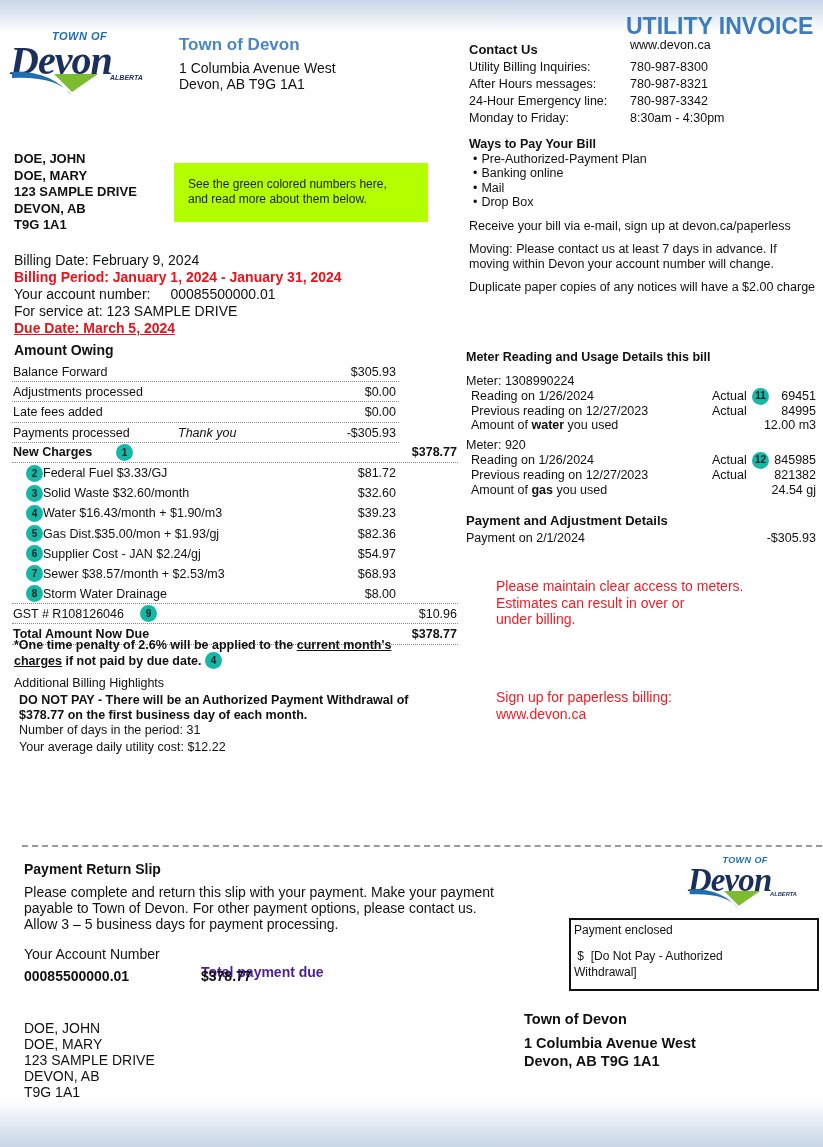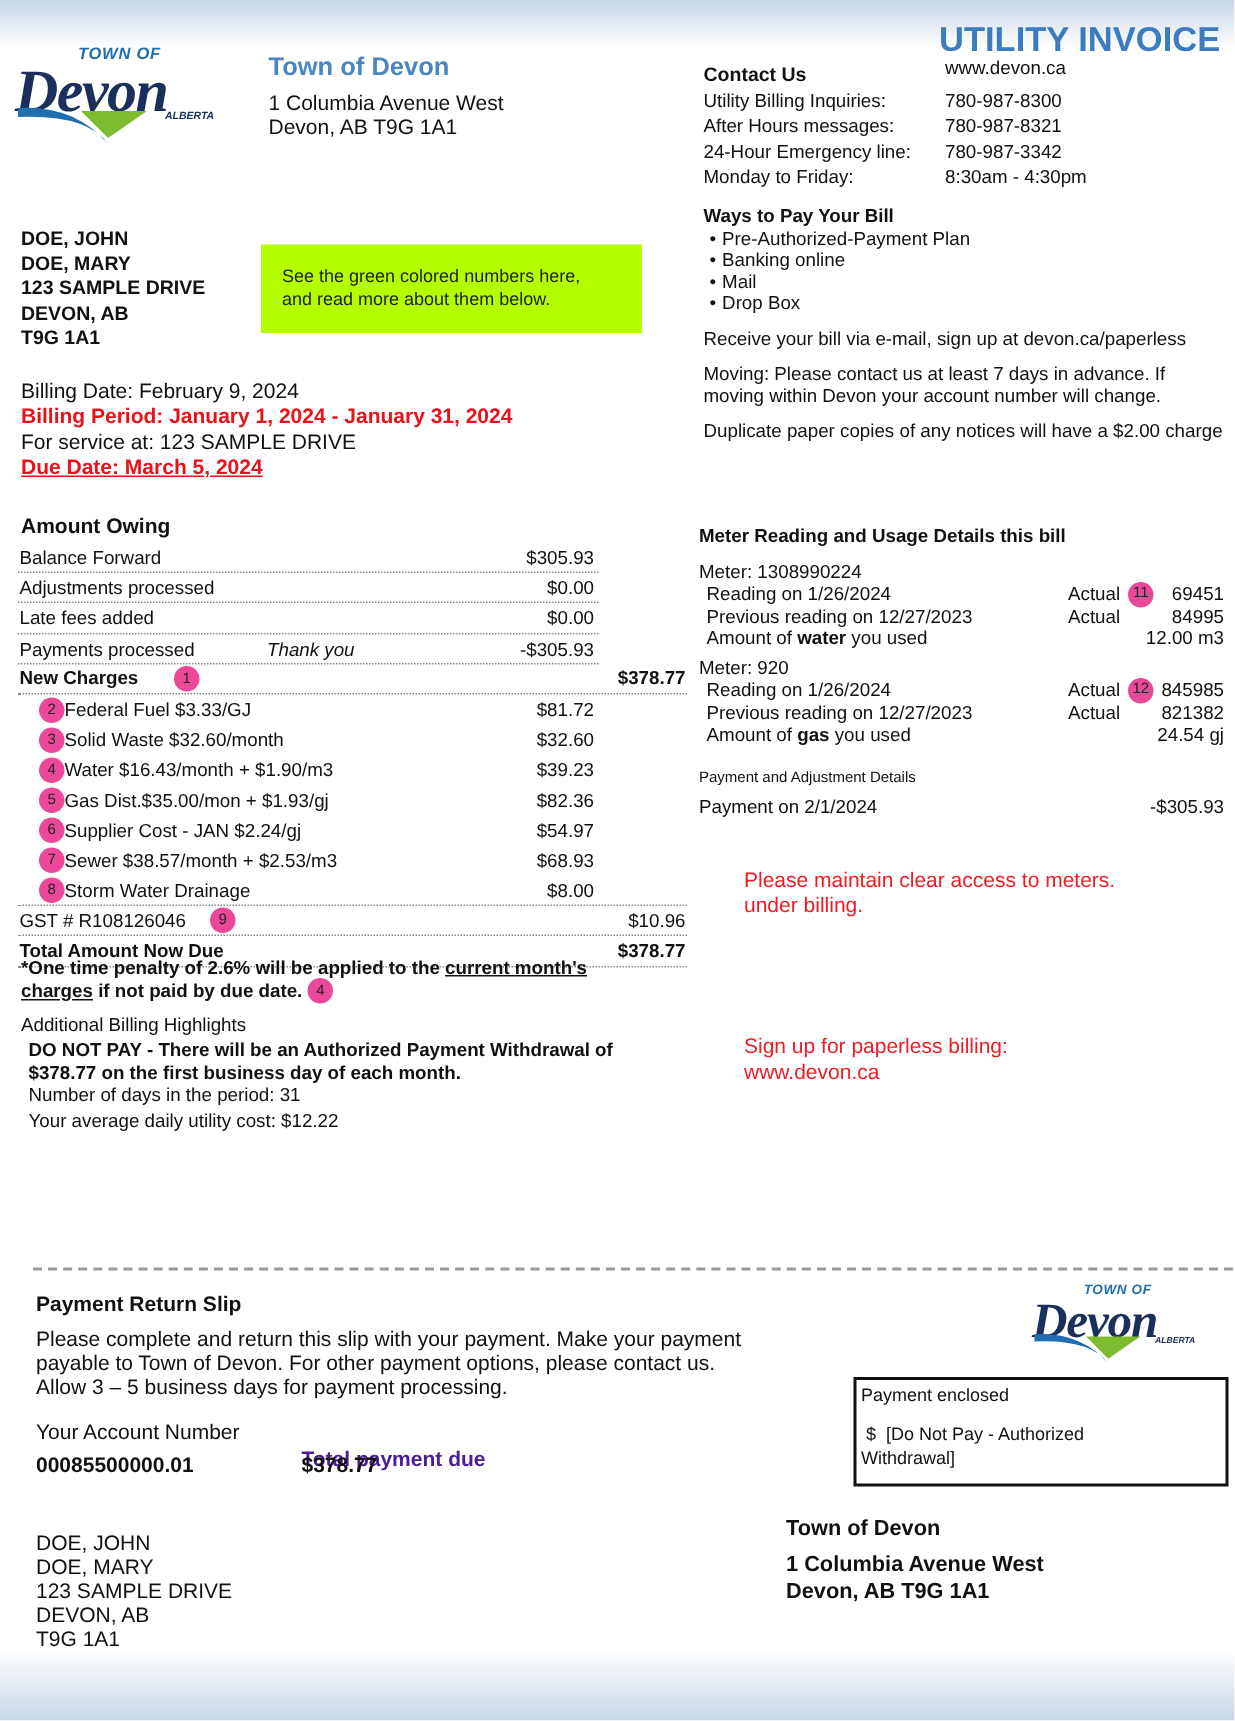--- a/index.html
+++ b/index.html
@@ -61,41 +61,41 @@
   .ledger .dotted { border-bottom: 1.5px dotted #888; }
   .ledger .dot-short { position: absolute; left: 0; bottom: 0; width: 387px; border-bottom: 1.5px dotted #888; }
   .ledger .lbl { position: absolute; left: 1px; }
   .ledger .thank { position: absolute; left: 166px; font-style: italic; }
   .ledger .amt { position: absolute; right: 62px; }
   .ledger .amt-far { position: absolute; right: 1px; }
   .ledger .bold { font-weight: bold; }
   .ledger .indent { left: 31px; }
   .badge {
     position: absolute; width: 17px; height: 17px; border-radius: 50%;
-    background: #ec4899; font-size: 10px; font-weight: normal; color: #222;
+    background: #14b8a6; font-size: 10px; font-weight: bold; color: #222;
     display: flex; align-items: center; justify-content: center;
   }
 
   .penalty { left: 14px; top: 638px; width: 420px; font-size: 12.5px; font-weight: bold; line-height: 15px; }
   .penalty u { text-decoration: underline; }
 
   .highlights { left: 14px; top: 676px; font-size: 12.5px; line-height: 15px; }
   .highlights .inner { padding-left: 5px; margin-top: 2px; }
   .highlights .bold { font-weight: bold; }
 
   .meter-title { left: 466px; top: 350px; font-size: 12.5px; font-weight: bold; }
   .meters { left: 466px; top: 374px; width: 352px; font-size: 12.5px; line-height: 14.8px; }
   .meters .row { position: relative; height: 14.8px; }
   .meters .row .l { position: absolute; left: 5px; }
   .meters .row .actual { position: absolute; left: 246px; }
   .meters .row .v { position: absolute; right: 2px; }
   .meters .meter-hdr { position: relative; height: 14.8px; }
   .meters .gap { height: 5px; }
 
-  .pay-adj-title { left: 466px; top: 513px; font-size: 10px; font-weight: normal; }
+  .pay-adj-title { left: 466px; top: 513px; font-size: 13px; font-weight: bold; }
   .pay-adj-row { left: 466px; top: 531px; width: 352px; font-size: 12.5px; }
   .pay-adj-row .v { position: absolute; right: 2px; top: 0; }
 
   .notice { font-size: 14px; font-weight: normal; color: #ee1c25; line-height: 16.5px; }
   .notice1 { left: 496px; top: 578px; }
   .notice2 { left: 496px; top: 689px; }
 
   .cut-line { left: 22px; top: 845px; width: 800px; border-top: 2px dashed #999; }
 
   .slip-title { left: 24px; top: 861px; font-size: 14px; font-weight: bold; }
@@ -181,20 +181,21 @@
 </div>
 
 <div class="abs greenbox">
   <div>See the green colored numbers here,</div>
   <div>and read more about them below.</div>
 </div>
 
 <div class="abs billing">
   <div>Billing Date: February 9, 2024</div>
   <div class="red">Billing Period: January 1, 2024 - January 31, 2024</div>
+  <div><span>Your account number:</span><span class="acct-num">00085500000.01</span></div>
   <div>For service at:  123 SAMPLE DRIVE</div>
   <div class="red due">Due Date: March 5, 2024</div>
 </div>
 
 <div class="abs amount-owing-title">Amount Owing</div>
 
 <div class="abs ledger">
   <div class="row">
       <span class="dot-short"></span>
       <span class="lbl">Balance Forward</span>
@@ -321,20 +322,21 @@
 </div>
 
 <div class="abs pay-adj-title">Payment and Adjustment Details</div>
 <div class="abs pay-adj-row">
   <span>Payment on 2/1/2024</span>
   <span class="v">-$305.93</span>
 </div>
 
 <div class="abs notice notice1">
   <div>Please maintain clear access to meters.</div>
+  <div>Estimates can result in over or</div>
   <div>under billing.</div>
 </div>
 <div class="abs notice notice2">
   <div>Sign up for paperless billing:</div>
   <div>www.devon.ca</div>
 </div>
 
 <div class="abs cut-line"></div>
 
 <div class="abs slip-title">Payment Return Slip</div>

